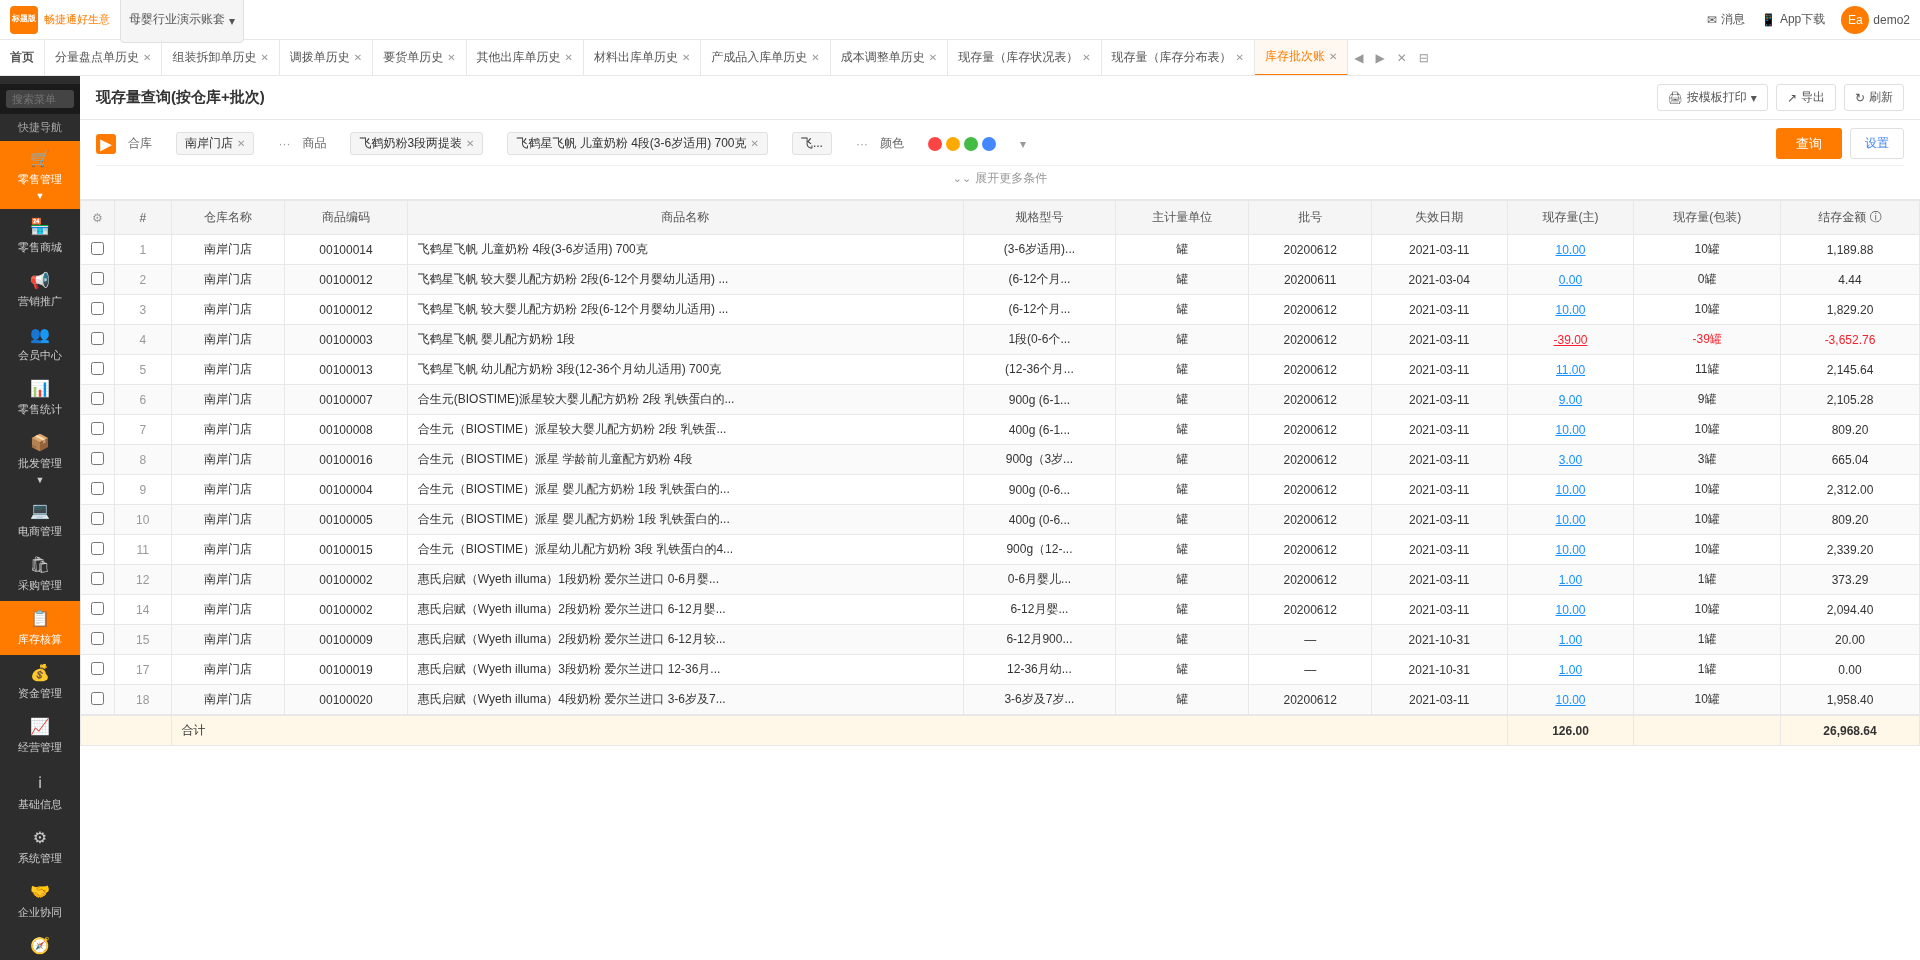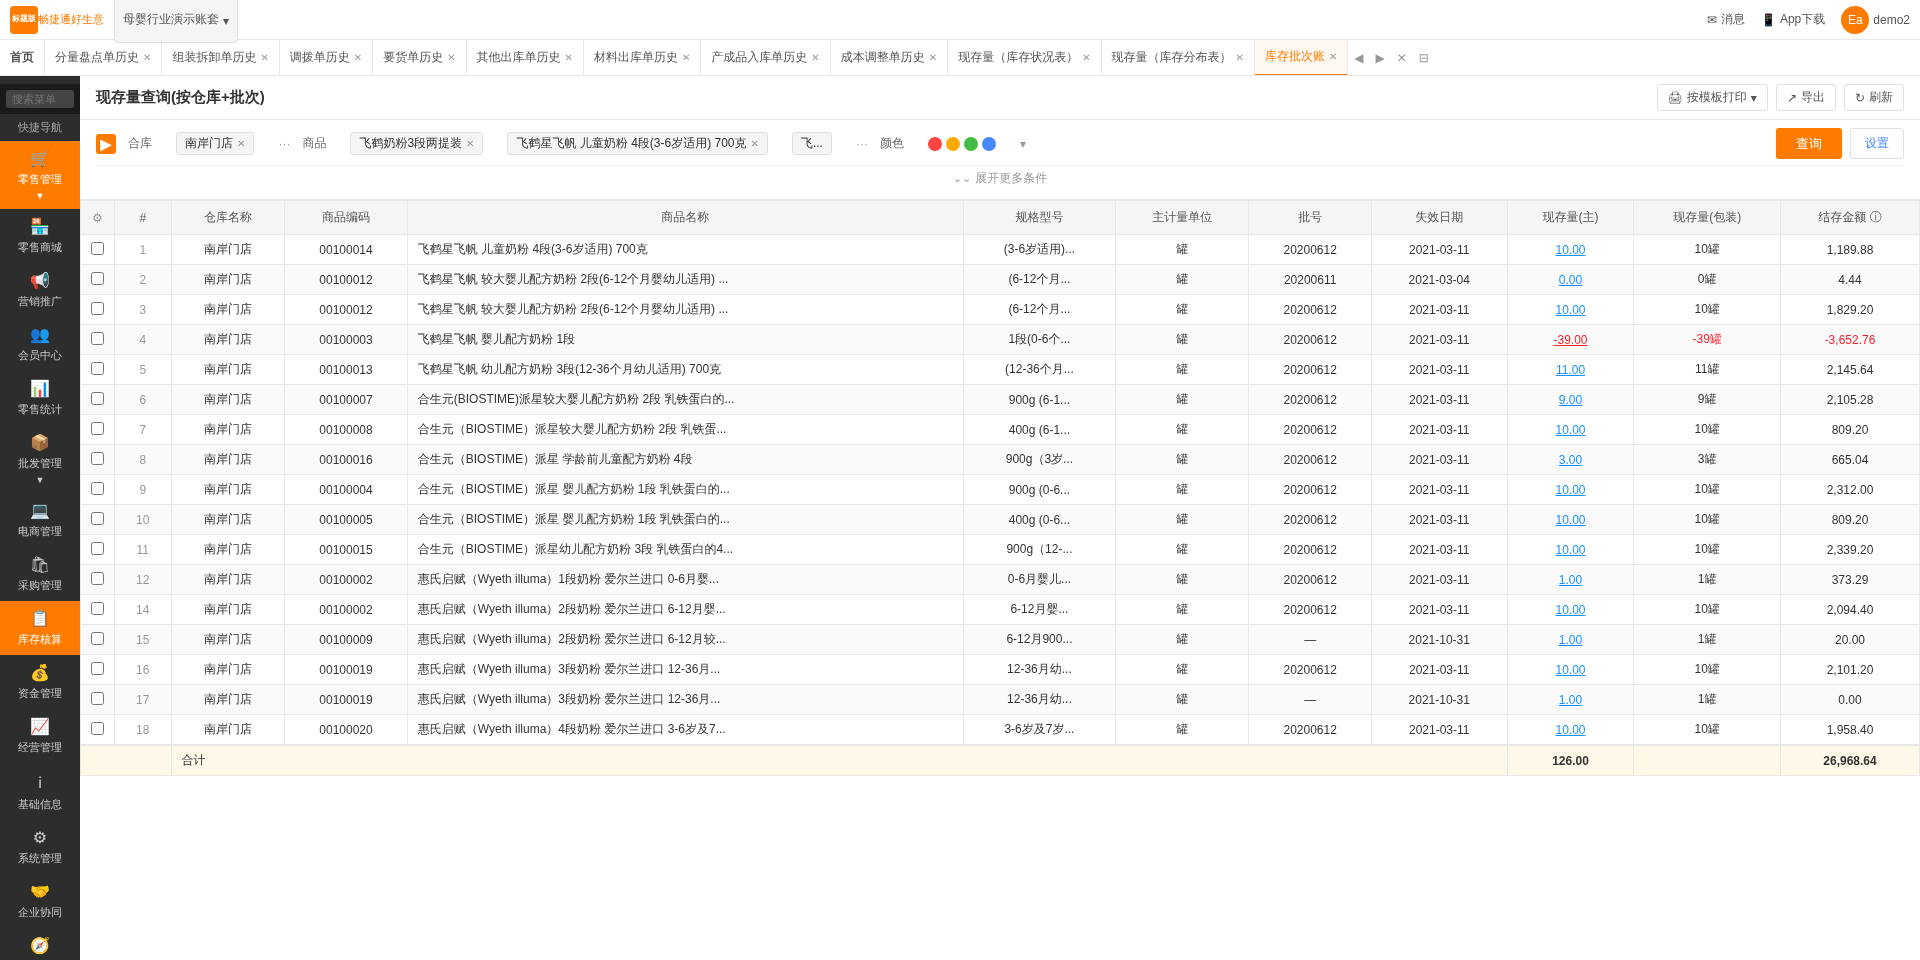--- a/index.html
+++ b/index.html
@@ -1,20 +1,20 @@
 <!DOCTYPE html>
 <html><head>
   <meta charset="utf-8">
   <style>
     * { box-sizing: border-box; margin: 0; padding: 0; }
     body { font-family: "Microsoft YaHei", sans-serif; font-size: 12px; background: #f5f5f5; color: #333; overflow: hidden; }
 
     
     .top-bar { display: flex; align-items: center; background: #fff; height: 40px; border-bottom: 1px solid #e8e8e8; padding: 0 10px; gap: 10px; }
-    .logo-area { display: flex; align-items: center; min-width: 80px; }
+    .logo-area { display: flex; align-items: center; gap: 6px; min-width: 80px; }
     .logo-icon { width: 28px; height: 28px; background: #ff7b00; border-radius: 4px; display: flex; align-items: center; justify-content: center; color: #fff; font-size: 10px; font-weight: bold; }
     .logo-text { font-size: 11px; color: #ff7b00; line-height: 1.2; }
     .selector-area { display: flex; align-items: flex-end; background: #f5f5f5; border: 1px solid #e0e0e0; border-radius: 4px; padding: 14px 8px; cursor: pointer; gap: 4px; font-size: 12px; color: #555; }
     .top-right { margin-left: auto; display: flex; align-items: center; gap: 16px; color: #555; }
     .top-right-item { display: flex; align-items: center; gap: 4px; cursor: pointer; }
     .avatar { width: 28px; height: 28px; border-radius: 50%; background: #ff7b00; color: #fff; display: flex; align-items: center; justify-content: center; font-size: 12px; }
 
     
     .tab-bar { display: flex; align-items: center; background: #fff; height: 36px; border-bottom: 1px solid #e8e8e8; overflow: hidden; }
     .tab-item { display: flex; align-items: center; padding: 0 10px; height: 36px; border-right: 1px solid #e8e8e8; cursor: pointer; font-size: 12px; color: #555; white-space: nowrap; gap: 4px; }
@@ -524,34 +524,20 @@
     <td>6-12月900...</td>
     <td>罐</td>
     <td>—</td>
     <td>2021-10-31</td>
     <td class=""><span class="num-link ">1.00</span></td>
     <td class="">1罐</td>
     <td class="">20.00</td>
   </tr>
             <tr>
     <td><input type="checkbox" style=""></td>
-    <td class="row-num">16</td>
-    <td>南岸门店</td>
-    <td>00100019</td>
-    <td class="td-left">惠氏启赋（Wyeth illuma）3段奶粉 爱尔兰进口 12-36月...</td>
-    <td>12-36月幼...</td>
-    <td>罐</td>
-    <td>20200612</td>
-    <td>2021-03-11</td>
-    <td class=""><span class="num-link ">10.00</span></td>
-    <td class="">10罐</td>
-    <td class="">2,101.20</td>
-  </tr>
-            <tr>
-    <td><input type="checkbox" style=""></td>
     <td class="row-num">17</td>
     <td>南岸门店</td>
     <td>00100019</td>
     <td class="td-left">惠氏启赋（Wyeth illuma）3段奶粉 爱尔兰进口 12-36月...</td>
     <td>12-36月幼...</td>
     <td>罐</td>
     <td>—</td>
     <td>2021-10-31</td>
     <td class=""><span class="num-link ">1.00</span></td>
     <td class="">1罐</td>

